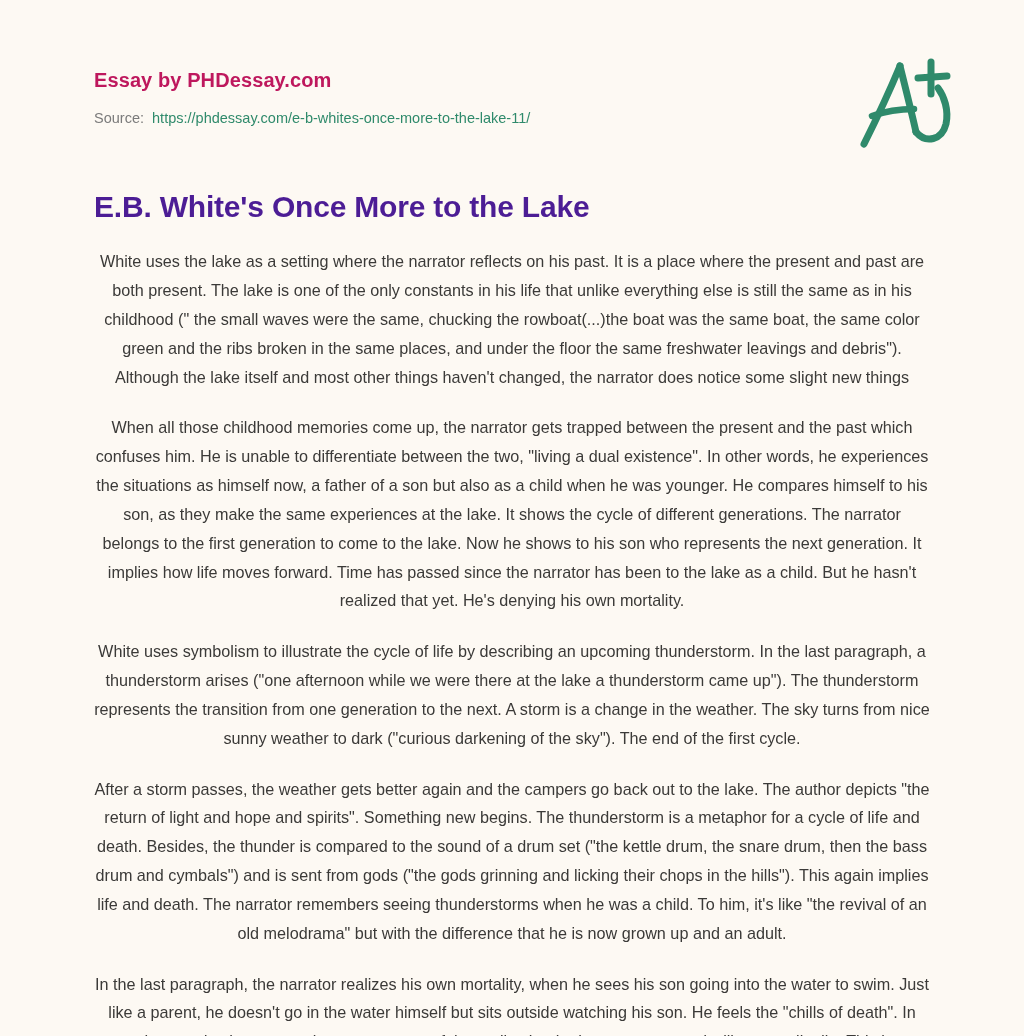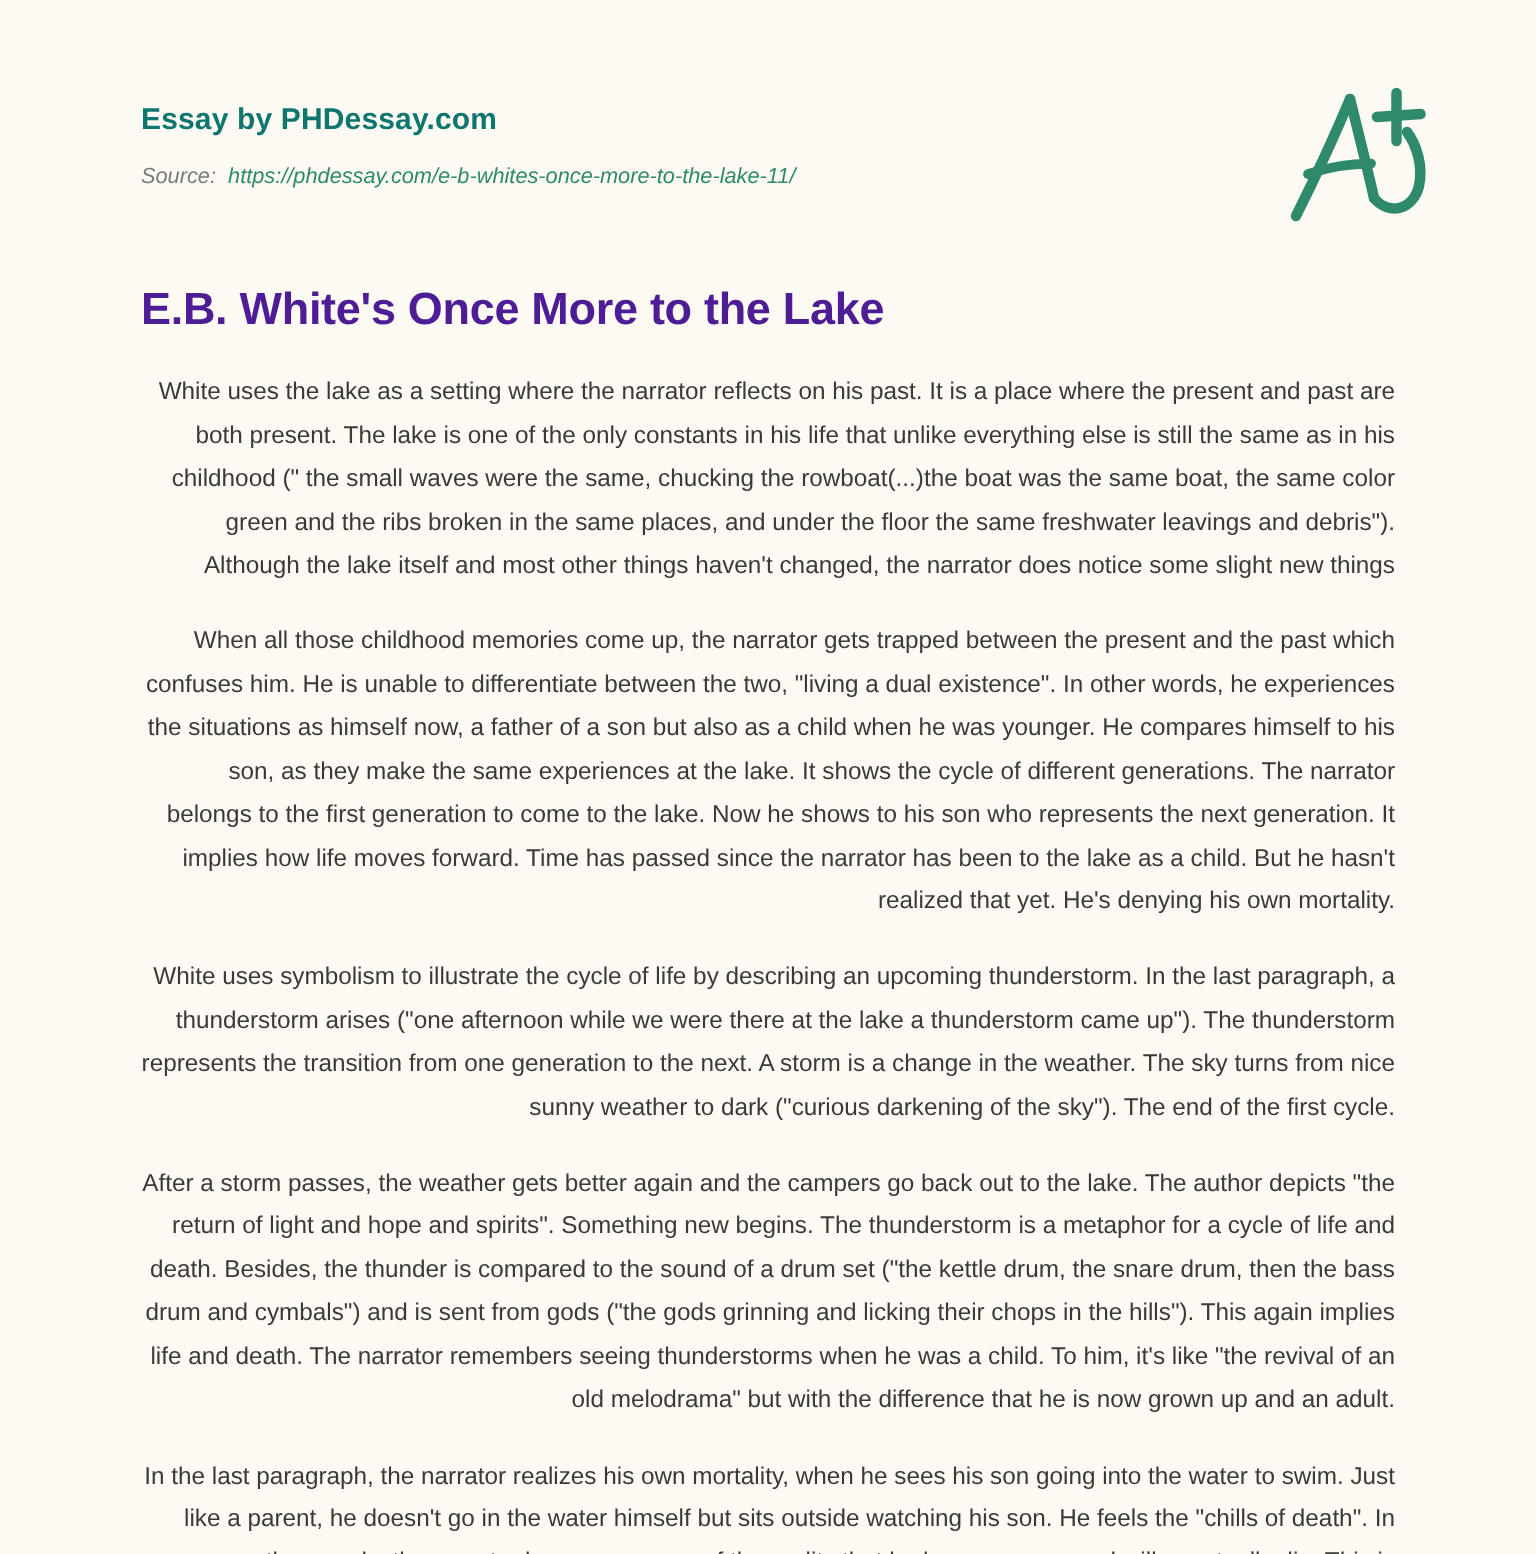--- a/index.html
+++ b/index.html
@@ -20,31 +20,30 @@
     box-sizing: border-box;
     padding: 0;
   }
   .header {
     position: relative;
     padding: 68px 80px 0 94px;
   }
   .brand-line {
     font-size: 20px;
     font-weight: bold;
-    color: #0f766e;
+    color: #be185d;
     letter-spacing: 0.1px;
     line-height: 1.2;
     margin: 0;
   }
   .source-line {
     margin: 17px 0 0 0;
     font-size: 14.5px;
     line-height: 1.3;
     color: #7b7b7b;
-    font-style: italic;
   }
   .source-label {
     color: #7b7b7b;
   }
   .source-url {
     color: #2f8a6b;
     text-decoration: none;
   }
   .logo {
     position: absolute;
@@ -68,21 +67,21 @@
     letter-spacing: -0.2px;
   }
   .article {
     padding: 22px 94px 0 94px;
   }
   .article p {
     margin: 0 0 22px 0;
     font-size: 16.2px;
     line-height: 1.78;
     color: #3b3a38;
-    text-align: right;
+    text-align: center;
   }
   .article p:last-child {
     margin-bottom: 0;
   }
 </style>
 </head>
 <body>
 
 <div class="page">
 

